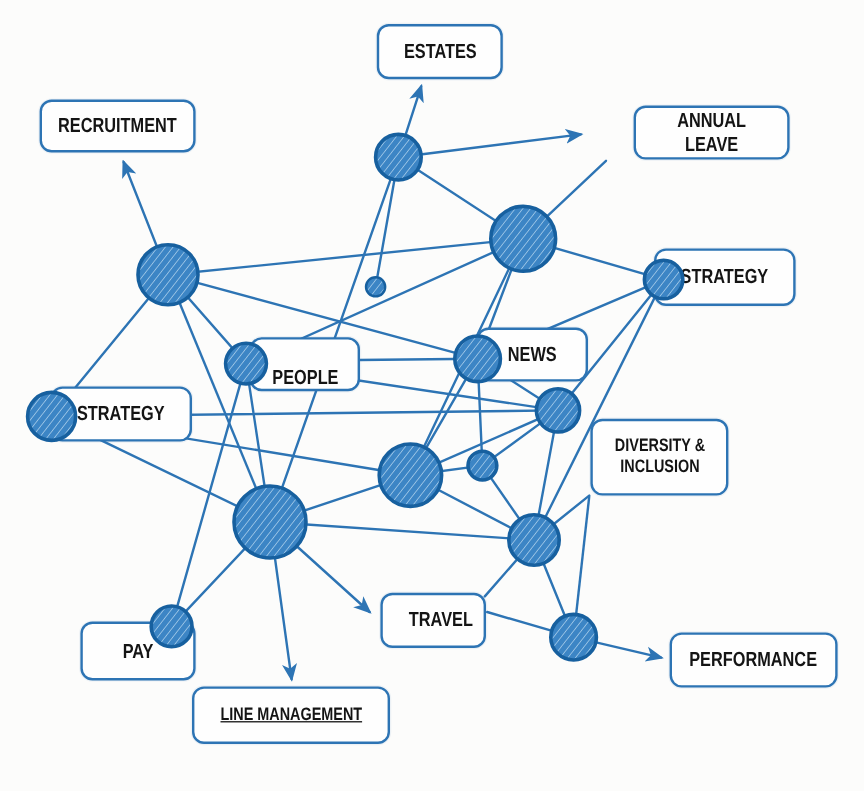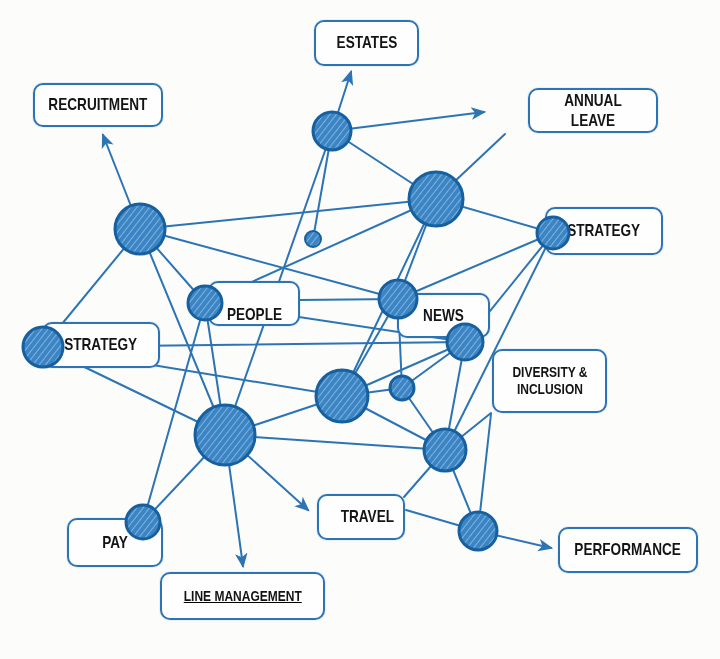--- a/index.html
+++ b/index.html
@@ -96,21 +96,21 @@
       </div>
       <div class="label" style="left: 33px; top: 83px; width: 130px; height: 44px;">
         <span>RECRUITMENT</span>
       </div>
       <div class="label" style="left: 492px; top: 88px; width: 130px; height: 45px; margin-left: 36px;">
         <span>ANNUAL LEAVE</span>
       </div>
       <div class="label" style="left: 545px; top: 207px; width: 118px; height: 48px;">
         <span>STRATEGY</span>
       </div>
-      <div class="label" style="left: 397px; top: 273px; width: 93px; height: 45px; margin-top: 20px;">
+      <div class="label" style="left: 397px; top: 273px; width: 93px; height: 45px;">
         <span>NEWS</span>
       </div>
       <div class="label" style="left: 208px; top: 281px; width: 92px; height: 45px; align-items: flex-end;">
         <span>PEOPLE</span>
       </div>
       <div class="label" style="left: 42px; top: 322px; width: 118px; height: 46px;">
         <span>STRATEGY</span>
       </div>
       <div class="label small" style="left: 492px; top: 349px; width: 115px; height: 64px;">
         <span>DIVERSITY &amp;

